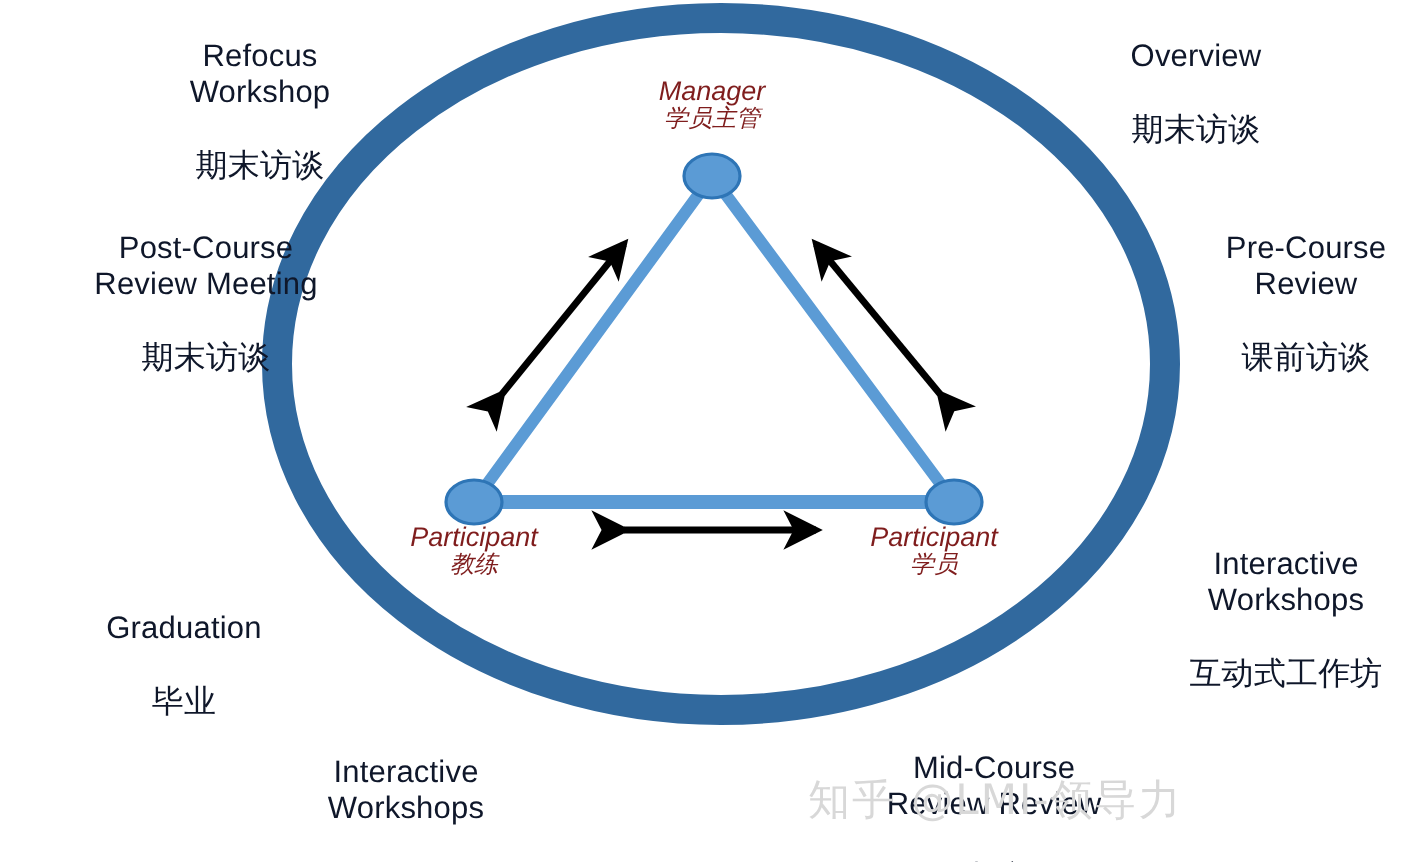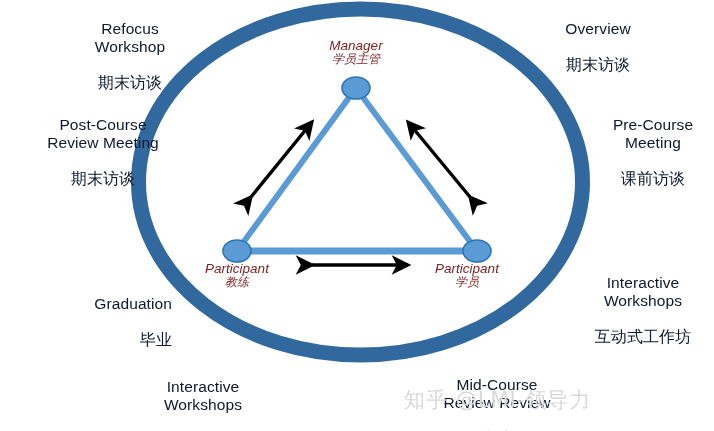--- a/index.html
+++ b/index.html
@@ -95,25 +95,25 @@
   </div>
 
   <div class="lbl" style="left:8px;top:98px;width:190px;">
     <span class="en">Post-Course
 Review Meeting</span>
     <span class="zh">期末访谈</span>
   </div>
 
   <div class="lbl" style="left:592px;top:98px;width:122px;">
     <span class="en">Pre-Course
-Meeting</span>
+Review</span>
     <span class="zh">课前访谈</span>
   </div>
 
-  <div class="lbl" style="left:12px;top:277px;width:160px;text-align:right;">
+  <div class="lbl" style="left:12px;top:288px;width:160px;">
     <span class="en">Graduation</span>
     <span class="zh">毕业</span>
   </div>
 
   <div class="lbl" style="left:572px;top:256px;width:142px;">
     <span class="en">Interactive
 Workshops</span>
     <span class="zh">互动式工作坊</span>
   </div>
 

